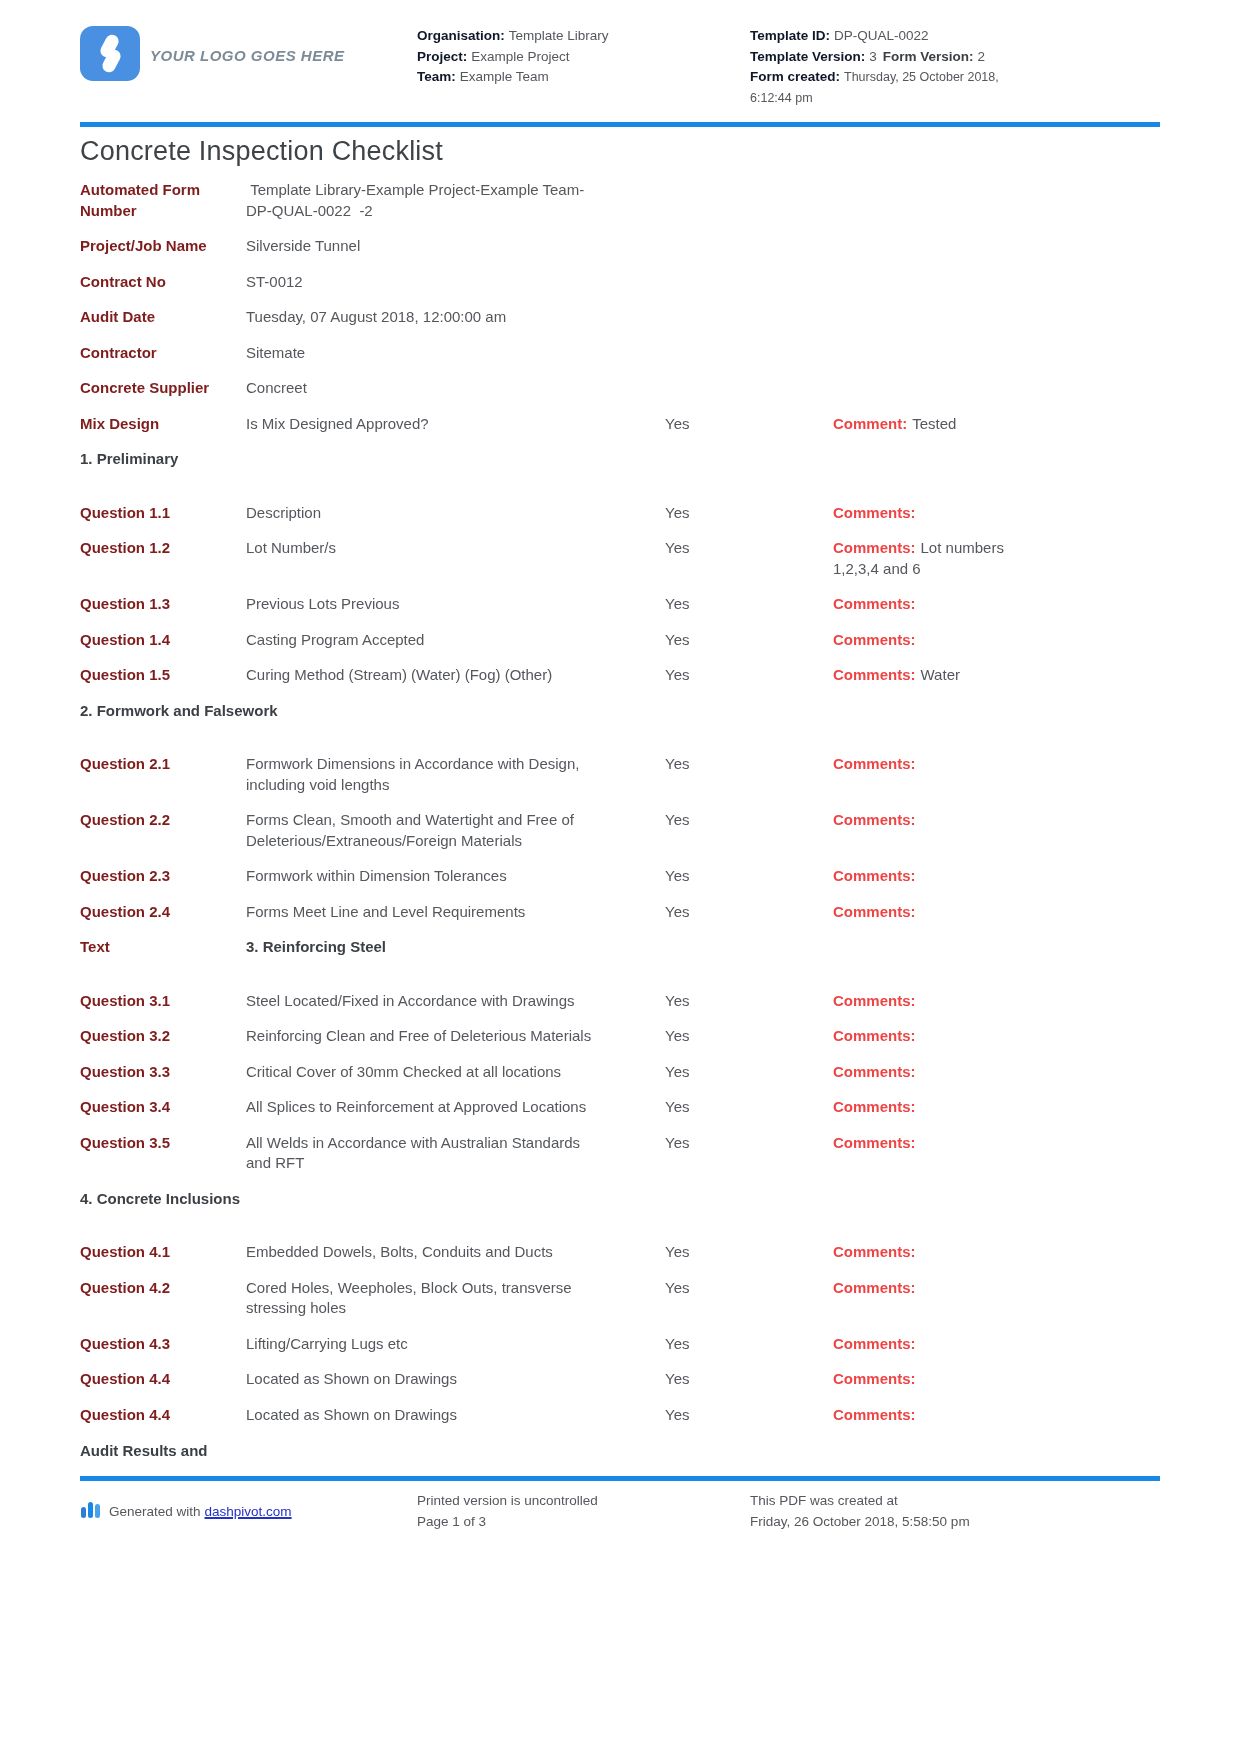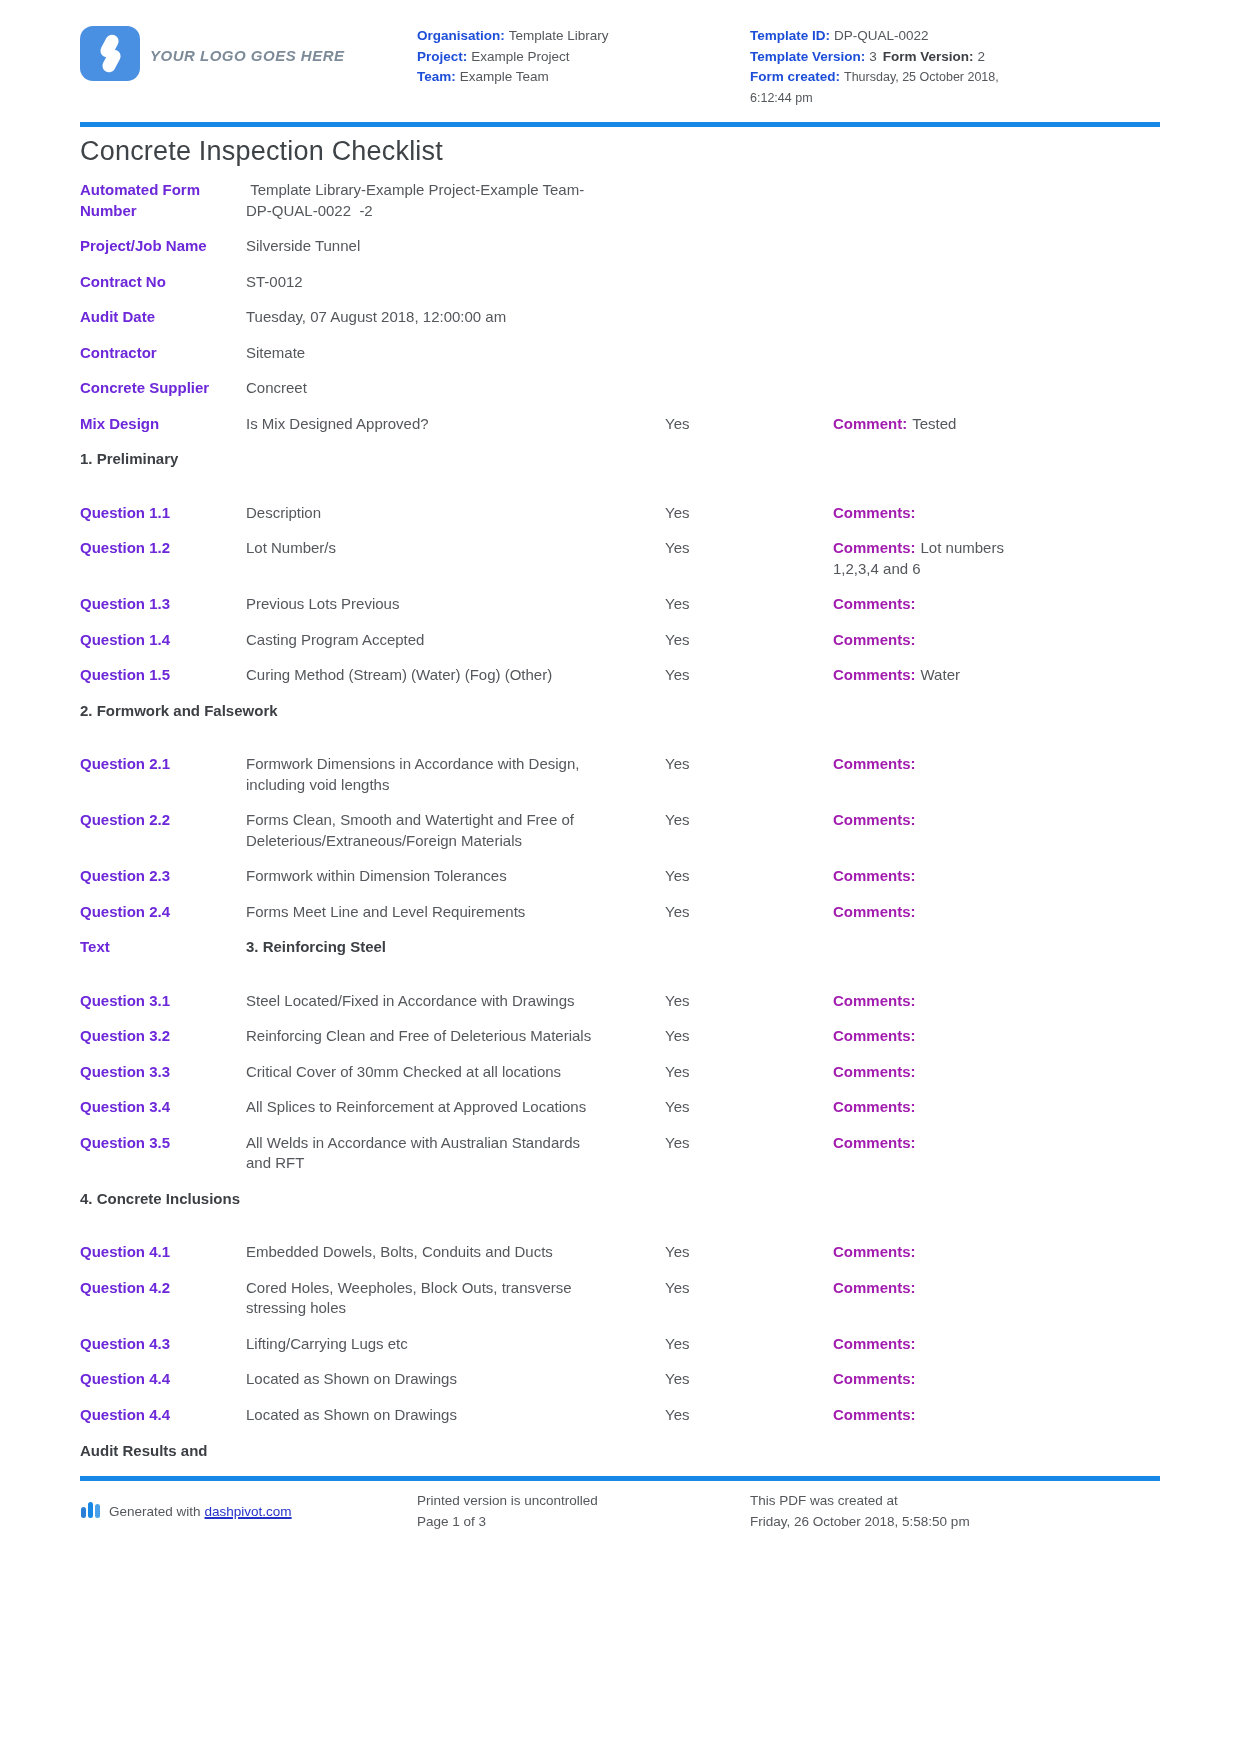--- a/index.html
+++ b/index.html
@@ -27,21 +27,21 @@
   .logo-badge { flex: 0 0 auto; }
   .logo-text {
     font-size: 15px;
     font-weight: 700;
     font-style: italic;
     letter-spacing: 0.5px;
     color: #7d8b99;
     white-space: nowrap;
   }
   .hline { font-size: 13.5px; line-height: 20.5px; color: #54575c; }
-  .b { font-weight: 700; color: #1d4ed8; margin-right: 4px; }
+  .b { font-weight: 700; color: #0f172a; margin-right: 4px; }
   .b2 { font-weight: 700; color: #3c4045; margin: 0 4px 0 6px; }
   .header-right { max-width: 290px; }
   .small-val { font-size: 12.5px; color: #54575c; }
 
   .rule {
     height: 5px;
     background: #1788e5;
     margin-top: 14px;
   }
 
@@ -55,26 +55,26 @@
   }
 
   
   .row {
     display: grid;
     grid-template-columns: 166px 419px 168px 1fr;
     margin-bottom: 15px;
     font-size: 15px;
     line-height: 20.5px;
   }
-  .cell-label { font-weight: 700; color: #6d28d9; padding-right: 14px; }
+  .cell-label { font-weight: 700; color: #7f1d1d; padding-right: 14px; }
   .cell-text  { color: #54575c; max-width: 365px; white-space: pre-wrap; padding-right: 14px; }
   .cell-text.bold { font-weight: 700; color: #3c4045; }
   .cell-answer { color: #54575c; }
   .cell-comment { max-width: 195px; }
-  .comment-label { font-weight: 700; color: #a21caf; text-align: right; }
+  .comment-label { font-weight: 700; color: #ef4444; text-align: right; }
   .comment-label:not(:empty) { margin-right: 5px; }
   .comment-value { color: #54575c; }
   .row--section { display: block; margin-bottom: 33px; }
   .row--gap { margin-bottom: 33px; }
   .section-title { font-weight: 700; color: #3c4045; font-size: 15px; }
 
   
   .audit {
     display: grid;
     grid-template-columns: 166px 1fr;

